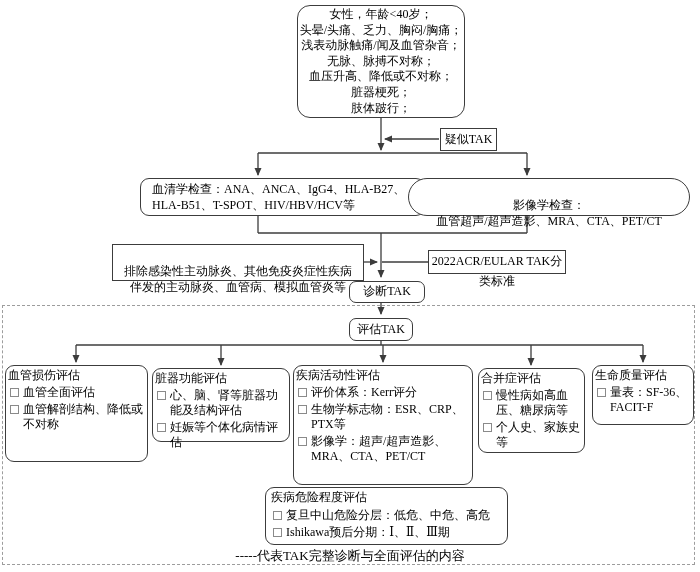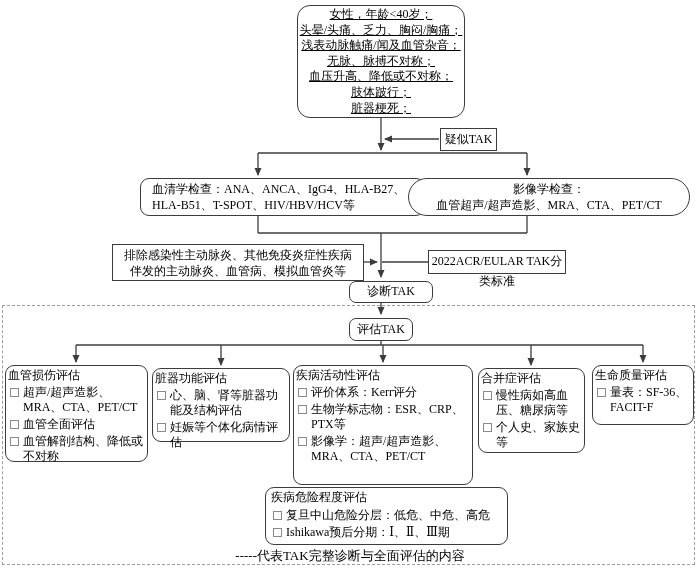--- a/index.html
+++ b/index.html
@@ -3,27 +3,27 @@
 <meta charset="utf-8">
 <style>
   html,body{margin:0;padding:0;background:#fff;}
   body{width:700px;height:572px;font-family:"Liberation Serif","DejaVu Serif",serif;color:#000;}
   #stage{position:relative;width:700px;height:572px;background:#fff;overflow:hidden;}
   #wires{position:absolute;left:0;top:0;width:700px;height:572px;}
   .box{position:absolute;border:1.4px solid #3c3c3c;background:#fff;box-sizing:border-box;font-size:12px;}
   .round{border-radius:10px;}
   .sharp{border-radius:0;}
   #dashed-region{position:absolute;left:2px;top:305px;width:693px;height:260px;border:1px dashed #9d9d9d;box-sizing:border-box;background:transparent;}
-  #symptom-box{left:297px;top:5px;width:168px;height:113px;border-radius:13px;text-align:center;line-height:15.6px;padding-top:1px;text-decoration:underline;}
+  #symptom-box{left:297px;top:5px;width:168px;height:113px;border-radius:13px;text-align:center;line-height:15.6px;padding-top:1px;}
   #suspect-box{left:440px;top:128px;width:57px;height:23px;text-align:center;line-height:20px;}
   #serology-box{left:100px;top:178px;width:285px;height:38px;border-radius:9px;line-height:16px;padding:2px 4px 0 11px;margin-left:40px;}
-  #imaging-box{left:408px;top:178px;width:282px;height:38px;border-radius:19px;text-align:center;line-height:16px;padding-top:2px;}
-  #exclusion-box{left:112px;top:244px;width:252px;height:37px;text-align:center;line-height:16px;padding-top:2px;}
+  #imaging-box{left:408px;top:178px;width:282px;height:38px;border-radius:19px;text-align:center;line-height:16px;padding-top:18px;}
+  #exclusion-box{left:112px;top:244px;width:252px;height:37px;text-align:center;line-height:16px;padding-top:18px;}
   #criteria-box{left:428px;top:250px;width:138px;height:24px;text-align:center;line-height:20px;}
-  #diagnose-box{left:349px;top:281px;width:84px;height:22px;border-radius:7px;text-align:center;line-height:19px;}
+  #diagnose-box{left:349px;top:281px;width:76px;height:22px;border-radius:7px;text-align:center;line-height:19px;}
   #evaluate-box{left:349px;top:318px;width:64px;height:23px;border-radius:7px;text-align:center;line-height:20px;}
   .eval-box{border-radius:9px;line-height:15px;padding:2px 2px;}
   #eval-box-0{left:5px;top:365px;width:143px;height:97px;}
   #eval-box-1{left:152px;top:368px;width:138px;height:74px;}
   #eval-box-2{left:293px;top:365px;width:180px;height:120px;}
   #eval-box-3{left:478px;top:368px;width:107px;height:85px;}
   #eval-box-4{left:592px;top:365px;width:102px;height:60px;}
   .eb-title{text-align:left;margin-bottom:1px;}
   .eb-item{display:flex;margin-top:2px;text-align:left;}
   .bullet{width:7px;height:7px;border:1px solid #8a8a8a;background:#fff;flex:none;margin:3px 4px 0 2px;}
@@ -67,22 +67,22 @@
       <path d="M383 463 V483" marker-end="url(#ah)"></path>
     </g>
   </svg>
 
   <div class="box round" id="symptom-box">
     <div>女性，年龄&lt;40岁；</div>
     <div>头晕/头痛、乏力、胸闷/胸痛；</div>
     <div>浅表动脉触痛/闻及血管杂音；</div>
     <div>无脉、脉搏不对称；</div>
     <div>血压升高、降低或不对称；</div>
+    <div>脏器梗死；</div>
     <div>肢体跛行；</div>
-    <div>脏器梗死；</div>
   </div>
 
   <div class="box sharp" id="suspect-box">疑似TAK</div>
 
   <div class="box" id="serology-box">血清学检查：ANA、ANCA、IgG4、HLA-B27、HLA-B51、T-SPOT、HIV/HBV/HCV等</div>
 
   <div class="box" id="imaging-box">
     <div>影像学检查：</div>
     <div>血管超声/超声造影、MRA、CTA、PET/CT</div>
   </div>
@@ -93,24 +93,20 @@
   </div>
 
   <div class="box sharp" id="criteria-box">2022ACR/EULAR TAK分类标准</div>
 
   <div class="box" id="diagnose-box">诊断TAK</div>
 
   <div class="box" id="evaluate-box">评估TAK</div>
 
   <div class="box eval-box" id="eval-box-0">
     <div class="eb-title">血管损伤评估</div>
-    <div class="eb-item">
-        <span class="bullet"></span>
-        <span class="eb-text">超声/超声造影、MRA、CTA、PET/CT</span>
-      </div>
     <div class="eb-item">
         <span class="bullet"></span>
         <span class="eb-text">血管全面评估</span>
       </div>
     <div class="eb-item">
         <span class="bullet"></span>
         <span class="eb-text">血管解剖结构、降低或不对称</span>
       </div>
   </div>
 

